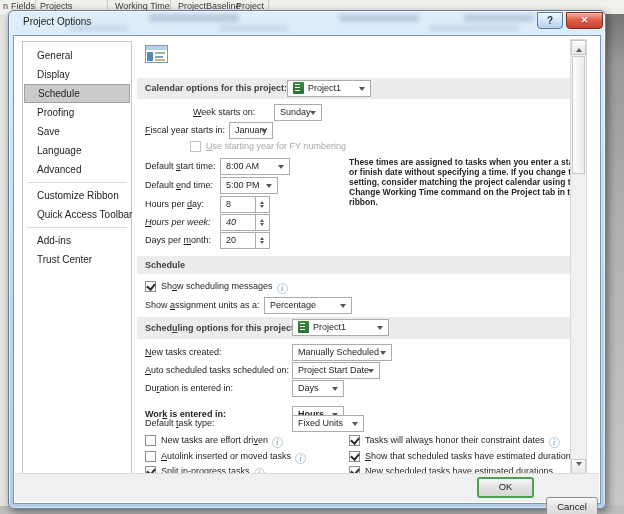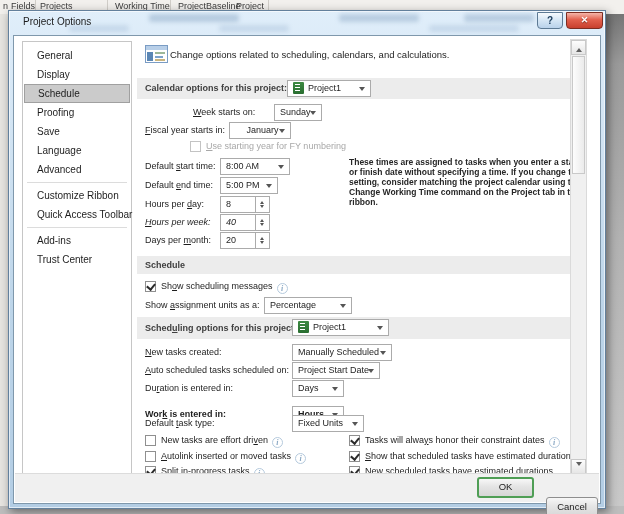--- a/index.html
+++ b/index.html
@@ -10,21 +10,21 @@
   
   .ribbon-strip{position:absolute;left:0;top:0;width:624px;height:14px;background:#f2f0ed;border-bottom:1px solid #d8d5d0;}
   .ribbon-label{position:absolute;top:1px;font-size:9px;color:#3b3b3b;white-space:nowrap;}
   .ribbon-sep{position:absolute;top:0;width:1px;height:13px;background:#d0cdc8;}
   .left-strip{position:absolute;left:0;top:14px;width:10px;bottom:0;background:#e7e5e1;}
   .right-strip{position:absolute;right:0;top:14px;width:22px;bottom:0;
     background:linear-gradient(180deg,#757575 0%,#9a9a9a 10%,#b2b2b2 45%,#c9c9c9 100%);}
   .bottom-strip{position:absolute;left:0;bottom:0;width:624px;height:8px;background:#bdbdbd;}
 
   
-  .dlg{position:absolute;left:8px;top:10px;width:596px;height:497px;border-radius:0;
+  .dlg{position:absolute;left:8px;top:10px;width:596px;height:497px;border-radius:6px;
        border:1px solid #63809c;background:linear-gradient(#e0eefa,#bdd5e9 60%,#b3cde4);
        box-shadow:inset 0 0 0 1px rgba(255,255,255,.6), 2px 3px 9px rgba(0,0,0,.45);}
   .glassblob{position:absolute;border-radius:3px;filter:blur(2px);}
   .dlg-title{position:absolute;left:14px;top:5px;font-size:10px;color:#1c1c1c;}
   .cap-btn{position:absolute;top:1px;height:17px;box-sizing:border-box;border:1px solid #5d7astroke;border:1px solid #5d7a94;
        border-radius:0 0 4px 4px;text-align:center;cursor:default;}
   .btn-help{left:528px;width:26px;background:linear-gradient(#f6fafd,#d7e7f5 45%,#b9d2ea);
        color:#1a3c5c;font-weight:bold;font-size:10px;line-height:15px;}
   .btn-close{left:557px;width:37px;background:linear-gradient(#f4b6aa,#e2604d 45%,#c8402e);
        border-color:#7c2d22;color:#fff;font-weight:bold;font-size:9px;line-height:15px;text-shadow:0 1px 1px rgba(0,0,0,.4);}
@@ -155,40 +155,39 @@
 
         <div class="row" style="top:6px;height:22px;">
           <svg style="position:absolute;left:8px;top:1px" width="23" height="19">
             <rect x="0.5" y="0.5" width="22" height="17" fill="#ffffff" stroke="#7a9cc4"></rect>
             <rect x="1" y="1" width="21" height="4" fill="#b8cfe8"></rect>
             <rect x="2" y="7" width="6" height="9" fill="#5b87b5"></rect>
             <rect x="10" y="7" width="10" height="2" fill="#9db899"></rect>
             <rect x="10" y="11" width="8" height="2" fill="#7da3cb"></rect>
             <rect x="10" y="14" width="10" height="2" fill="#c9b47e"></rect>
           </svg>
-          <span class="intro-txt">Change options related to scheduling, calendars, and calculations.</span>
         </div>
 
         <div class="bar" style="top:40px;height:21px;">
           <span class="bar-lbl" style="top:5px">Calendar options for this project:</span>
           <div class="dd" style="left:150px;top:2px;width:84px;">
             <span class="picon"></span><span class="dd-val">Project1</span>
           </div>
         </div>
 
         <div class="row" style="top:66px;margin-left:48px;">
           <span class="lbl"><u>W</u>eek starts on:</span>
           <div class="dd" style="left:89px;top:0;width:48px;">
             <span class="dd-val">Sunday</span>
           </div>
         </div>
 
         <div class="row" style="top:84px;">
           <span class="lbl"><u>F</u>iscal year starts in:</span>
-          <div class="dd" style="left:92px;top:0;width:62px;text-align:center;">
+          <div class="dd" style="left:92px;top:0;width:44px;">
             <span class="dd-val">January</span>
           </div>
         </div>
 
         <div class="row" style="top:103px;height:13px;">
           <span class="cb disabled" style="left:53px;top:0"></span>
           <span class="cb-lbl dim" style="left:69px"><u>U</u>se starting year for FY numbering</span>
         </div>
 
         <div class="row" style="top:120px;">

